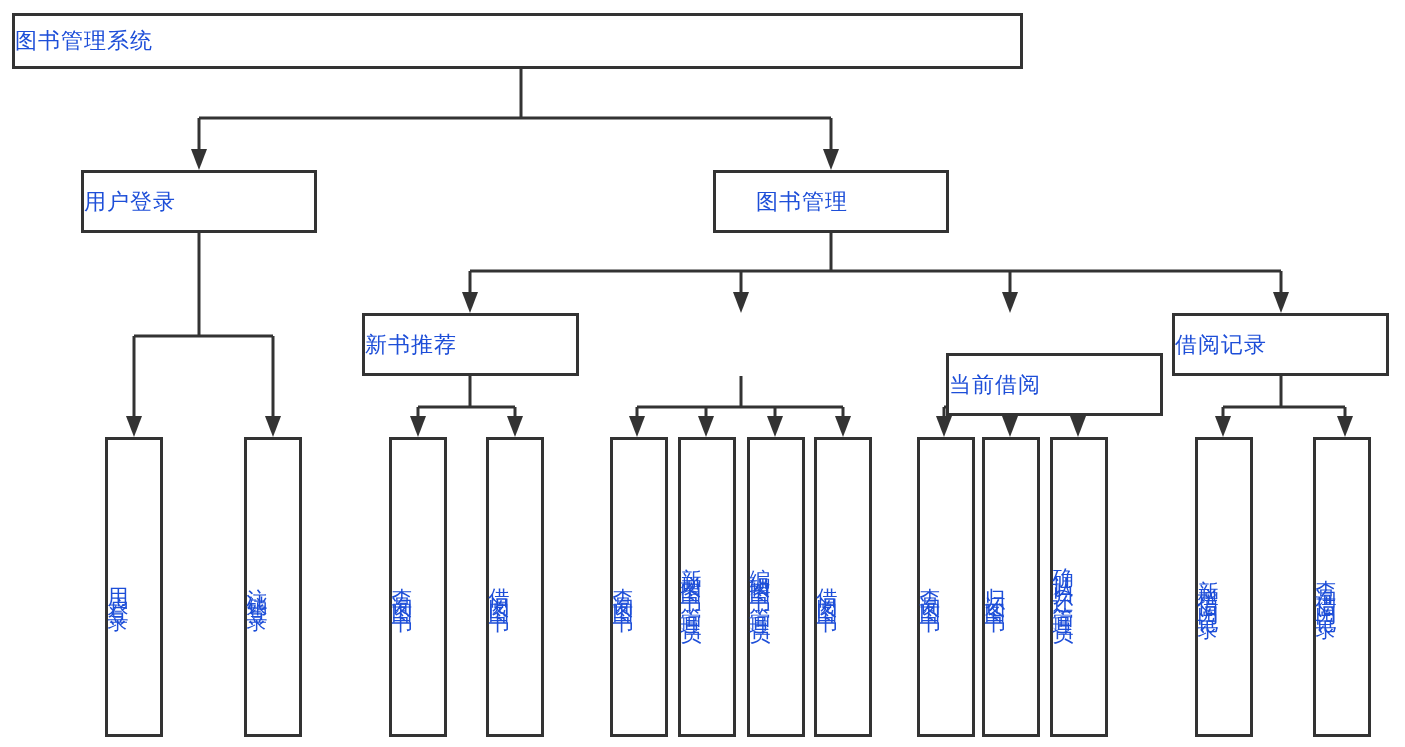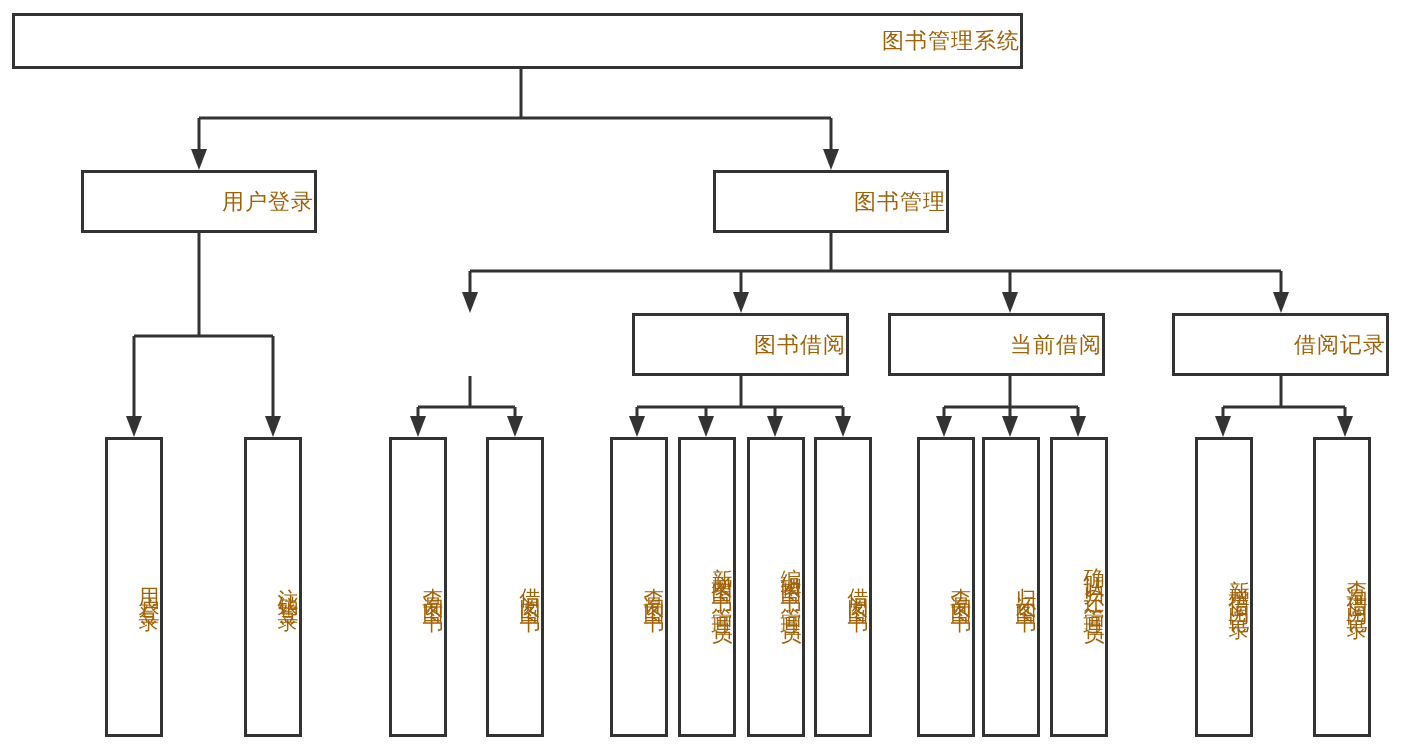--- a/index.html
+++ b/index.html
@@ -21,22 +21,22 @@
     top: 0;
     z-index: 1;
   }
   .node {
     position: absolute;
     box-sizing: border-box;
     border: 3px solid #333333;
     background: #ffffff;
     display: flex;
     align-items: center;
-    justify-content: flex-end;
-    color: #a16207;
+    justify-content: flex-start;
+    color: #1d4ed8;
     z-index: 2;
   }
   .node-h {
     font-size: 22px;
     letter-spacing: 1px;
   }
   .node-root   { left: 12px;  top: 13px;  width: 1011px; height: 56px; }
   .node-l2     { top: 170px; width: 236px; height: 63px; }
   .node-l3     { top: 313px; width: 217px; height: 63px; }
   .leaf {
@@ -142,24 +142,24 @@
     <span>图书管理系统</span>
   </div>
 
   <div class="node node-l2 node-h" style="left:81px;">
     <span>用户登录</span>
   </div>
   <div class="node node-l2 node-h" style="left:713px;padding-left:40px;">
     <span>图书管理</span>
   </div>
 
-  <div class="node node-l3 node-h" style="left:632px;">
-    <span>图书借阅</span>
-  </div>
-  <div class="node node-l3 node-h" style="left:888px;">
+  <div class="node node-l3 node-h" style="left:362px;">
+    <span>新书推荐</span>
+  </div>
+  <div class="node node-l3 node-h" style="left:946px;margin-top:40px;">
     <span>当前借阅</span>
   </div>
   <div class="node node-l3 node-h" style="left:1172px;">
     <span>借阅记录</span>
   </div>
 
   <div class="node leaf" style="left:105px;">
     <span>用户登录</span>
   </div>
   <div class="node leaf" style="left:244px;">

